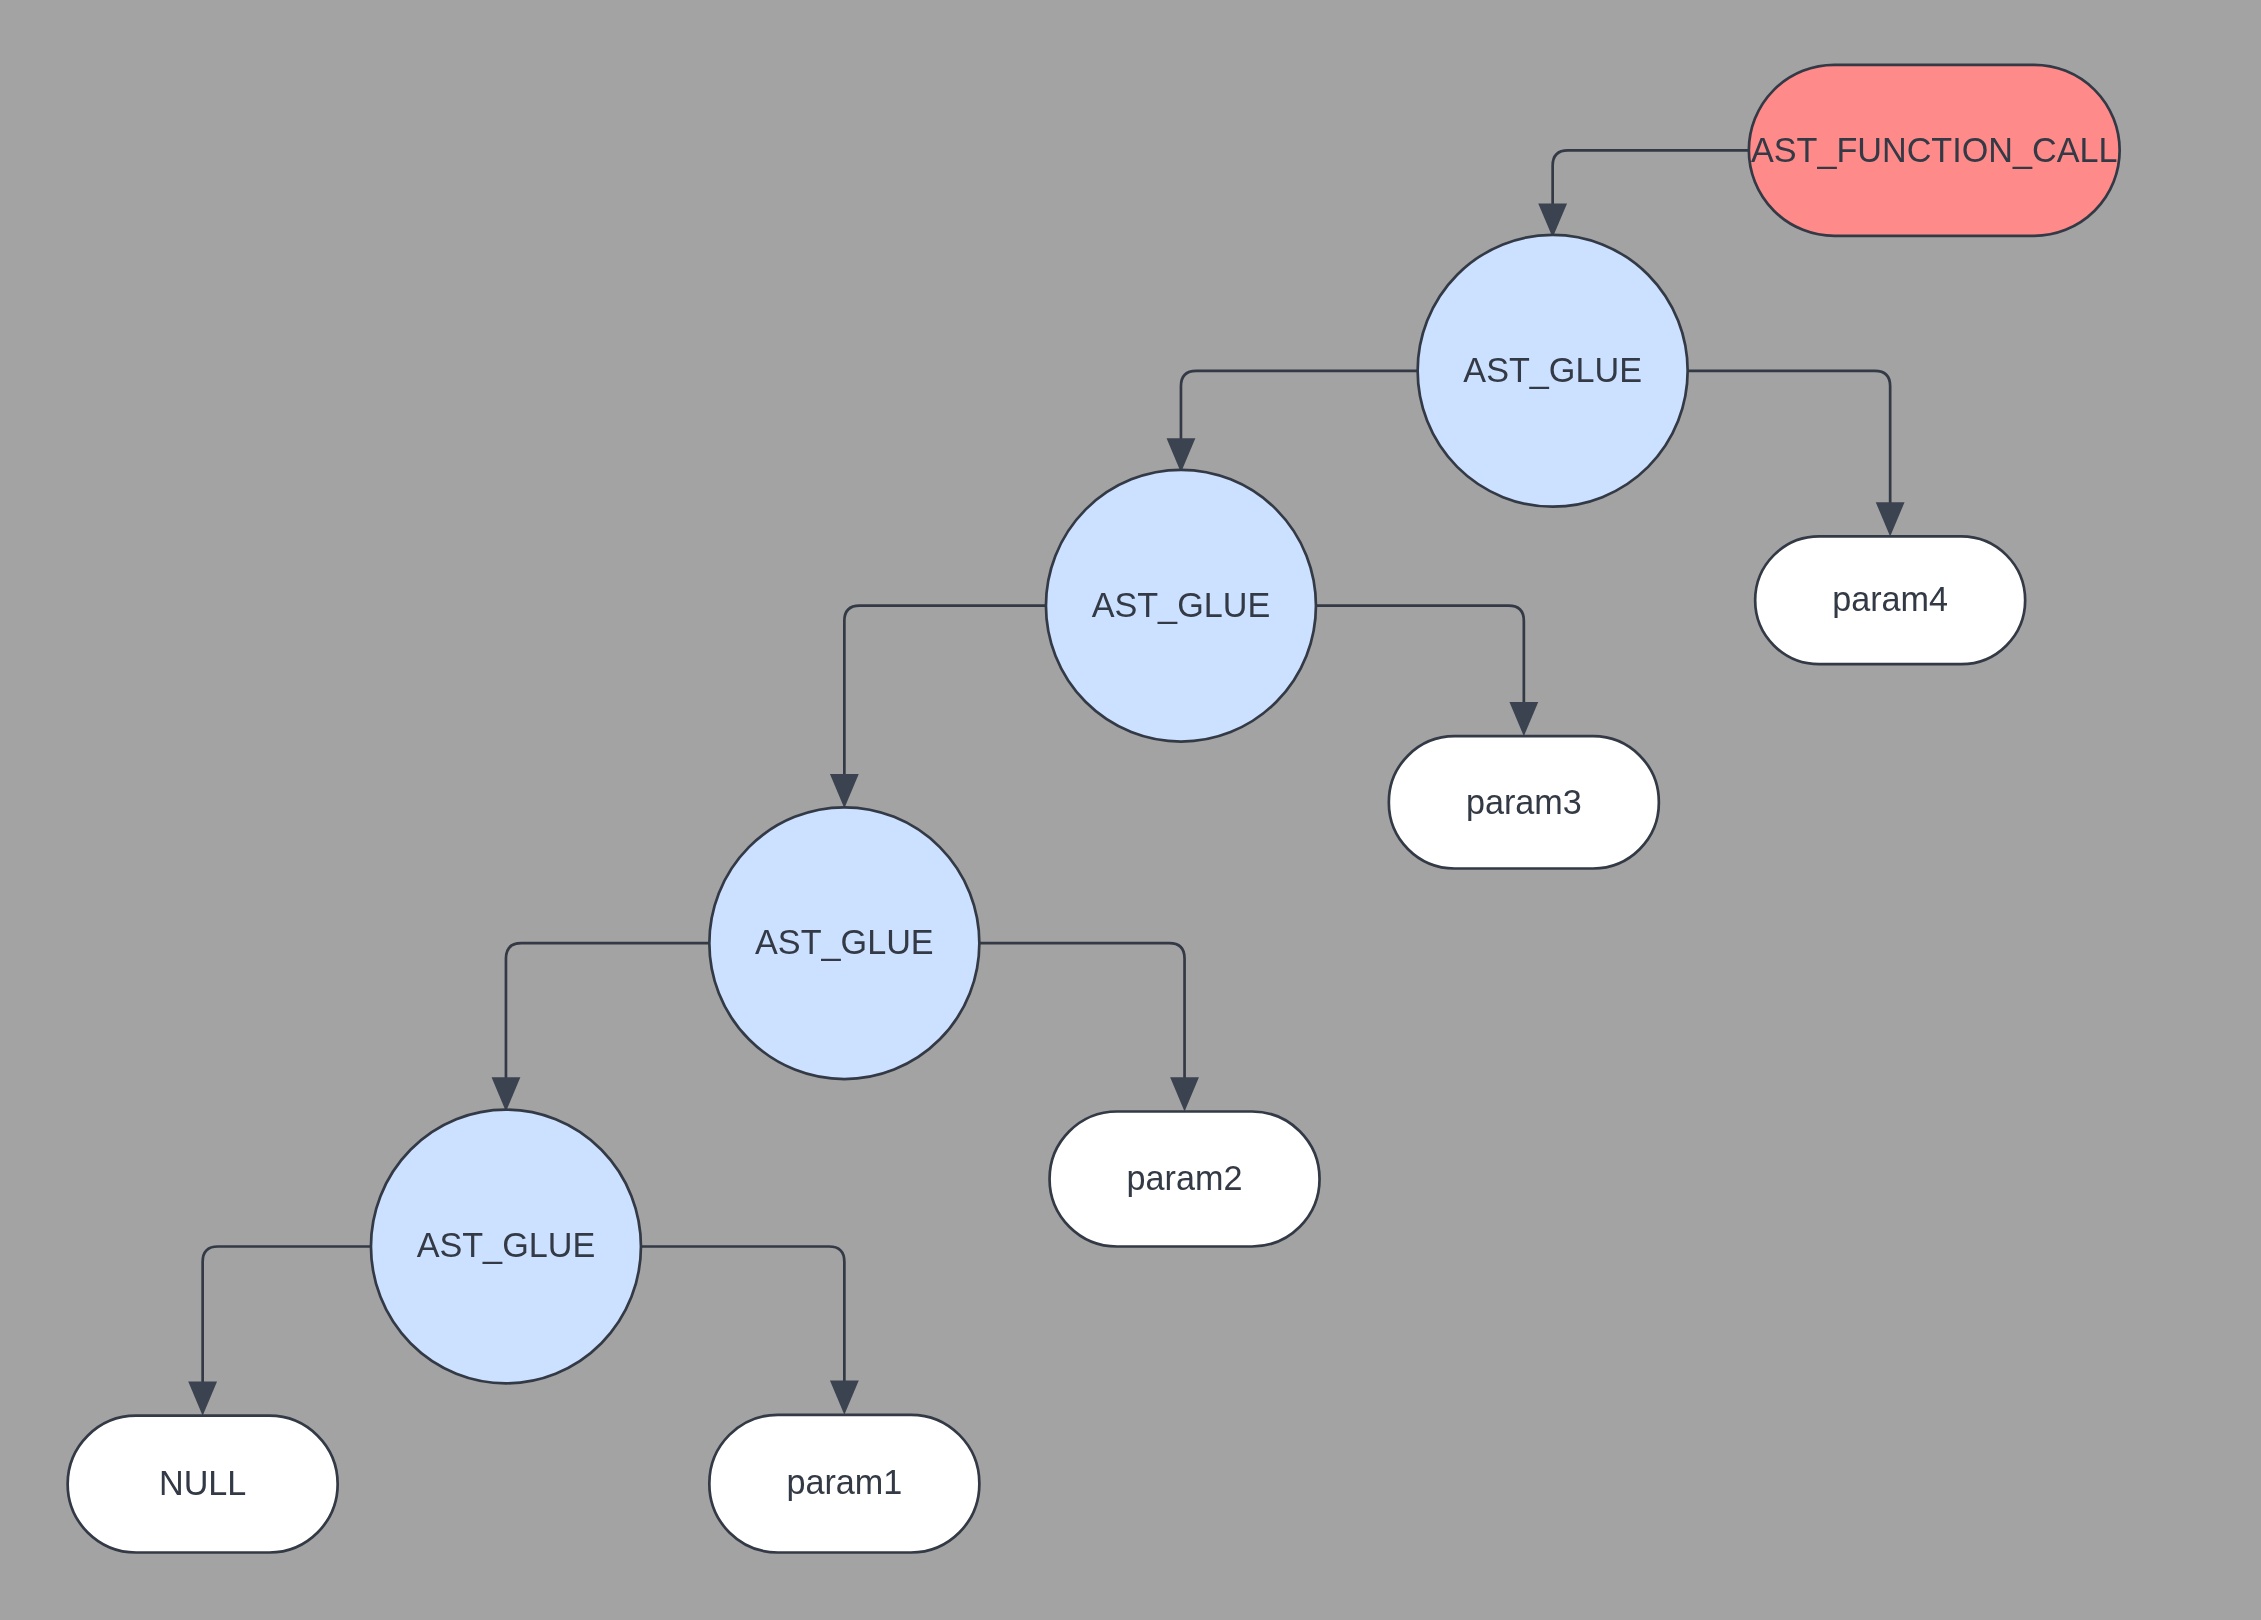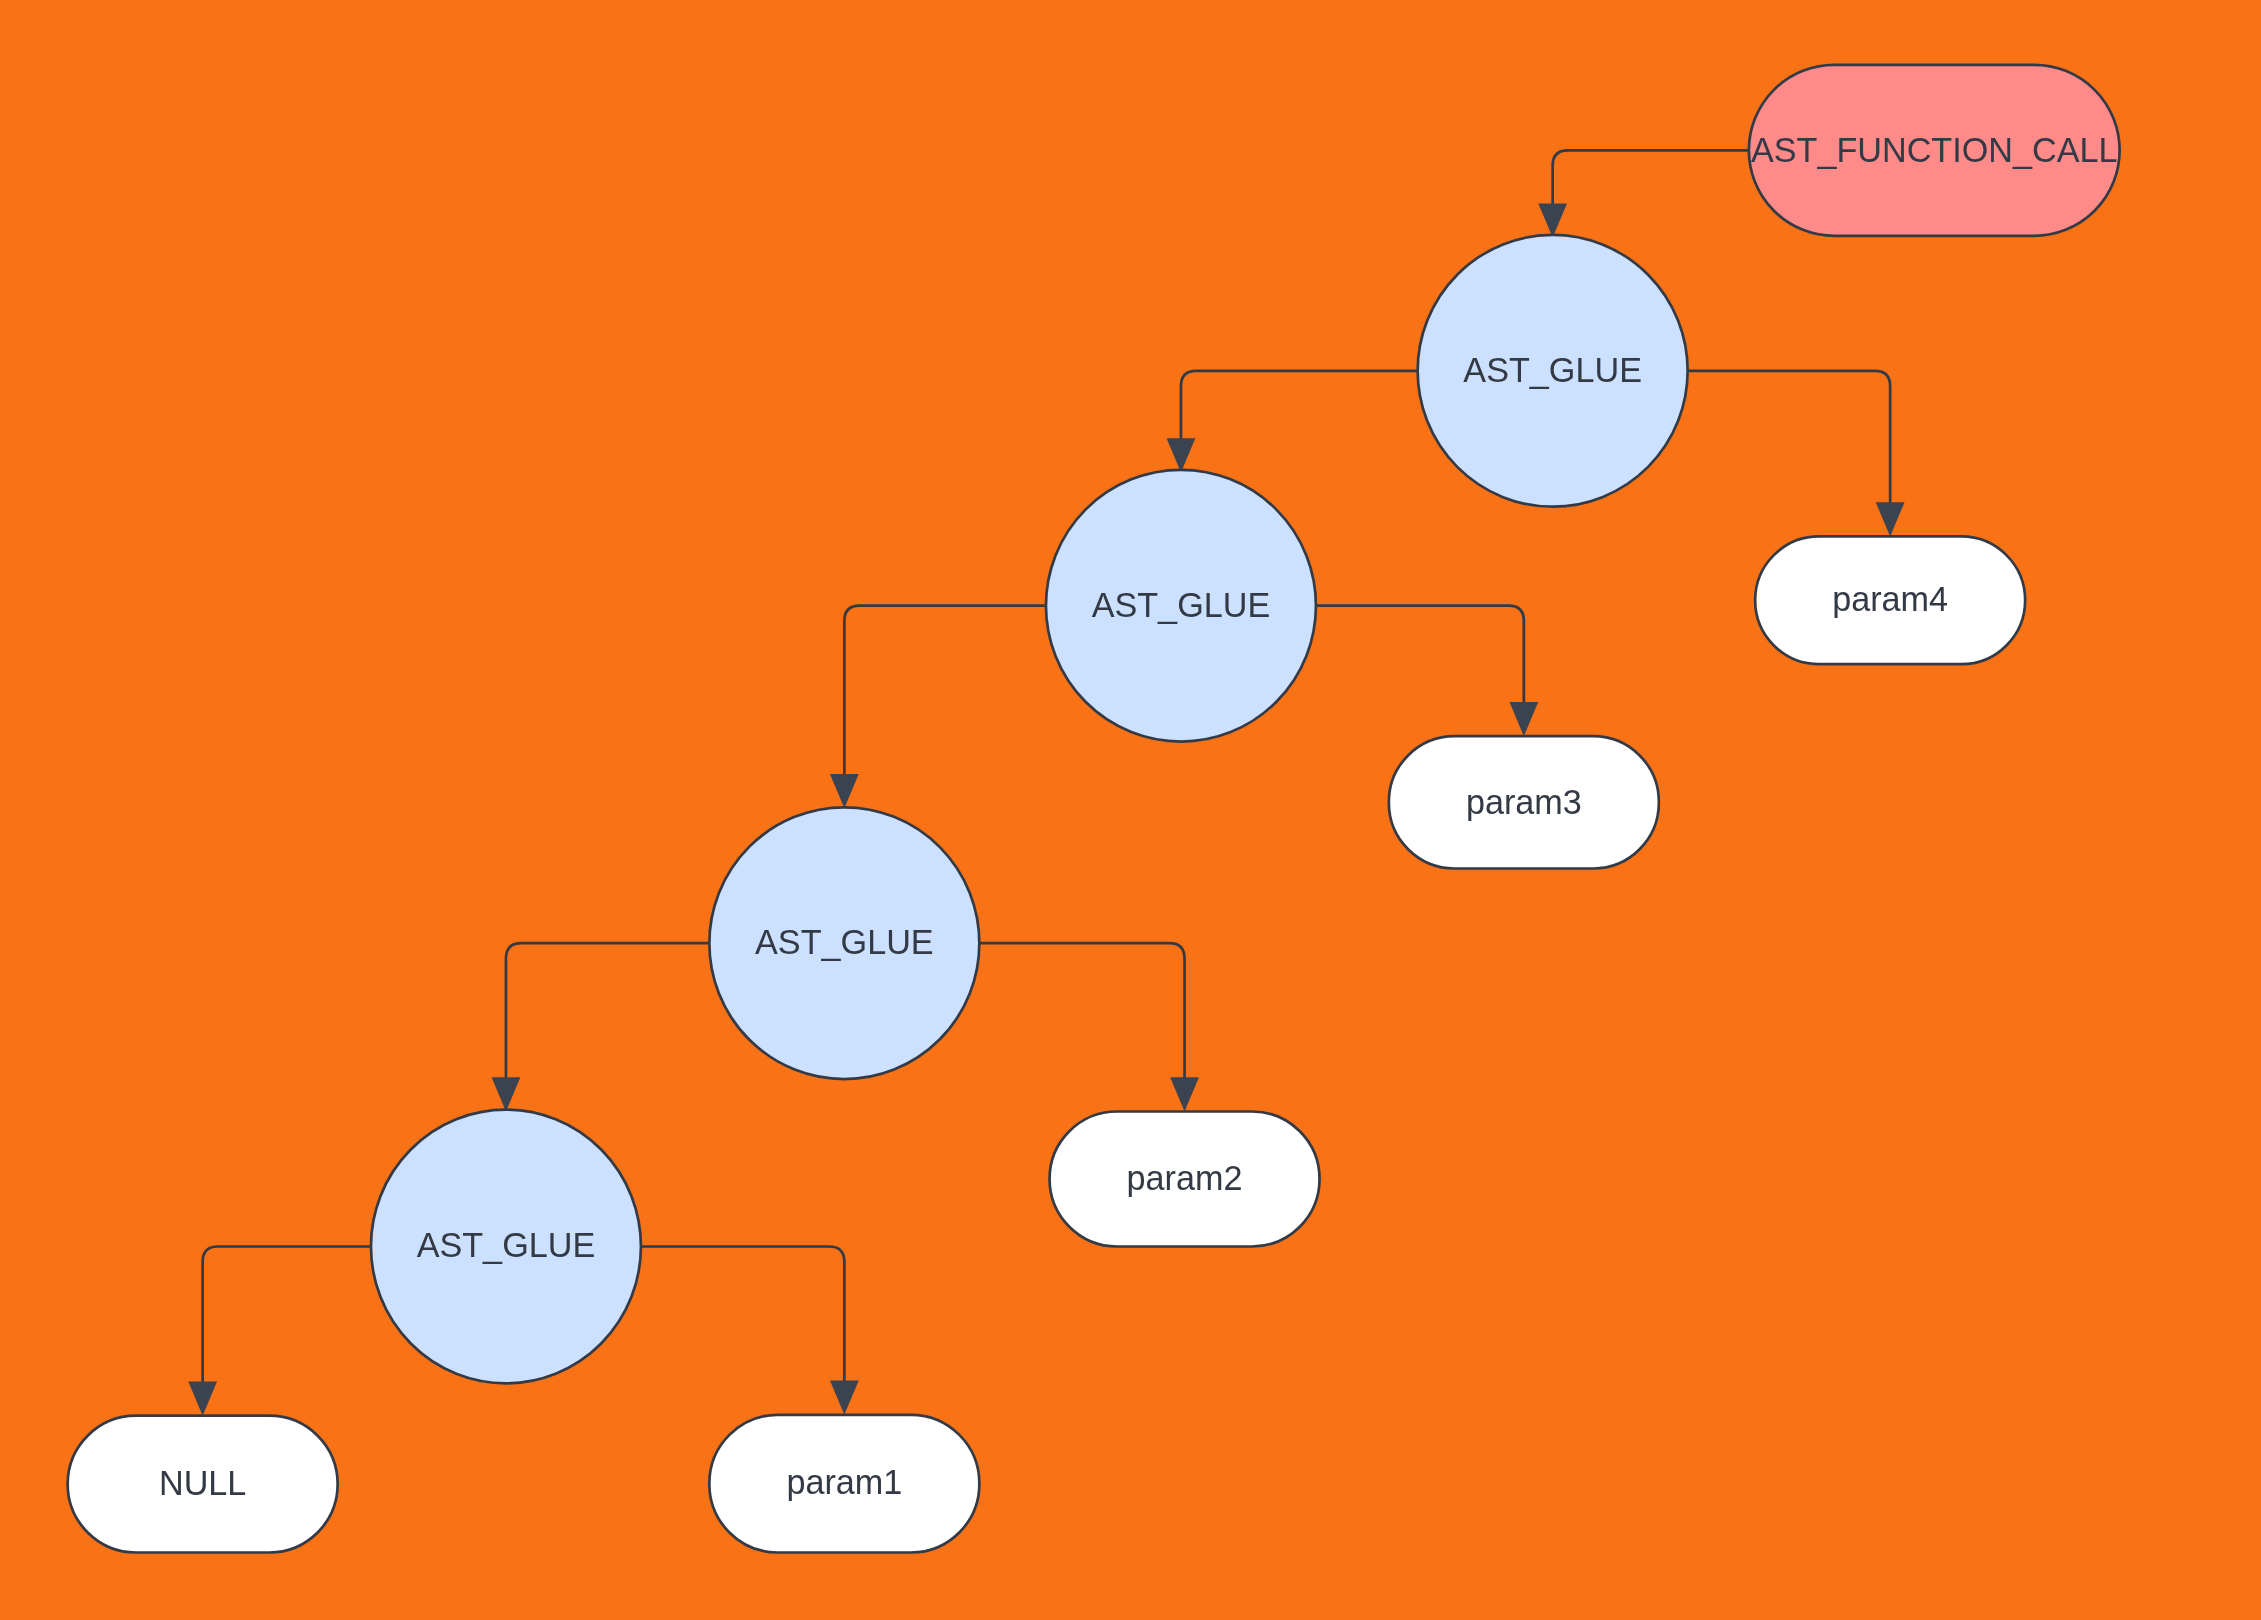--- a/index.html
+++ b/index.html
@@ -11,21 +11,21 @@
   body {
     width: 2262px;
     height: 1620px;
     overflow: hidden;
     font-family: "Liberation Sans", sans-serif;
   }
   #diagram-root {
     position: relative;
     width: 2262px;
     height: 1620px;
-    background: #f97316;
+    background: #a3a3a3;
   }
   svg#graph {
     display: block;
     width: 2262px;
     height: 1620px;
   }
   .node-shape {
     stroke: #333a45;
     stroke-width: 3px;
   }

